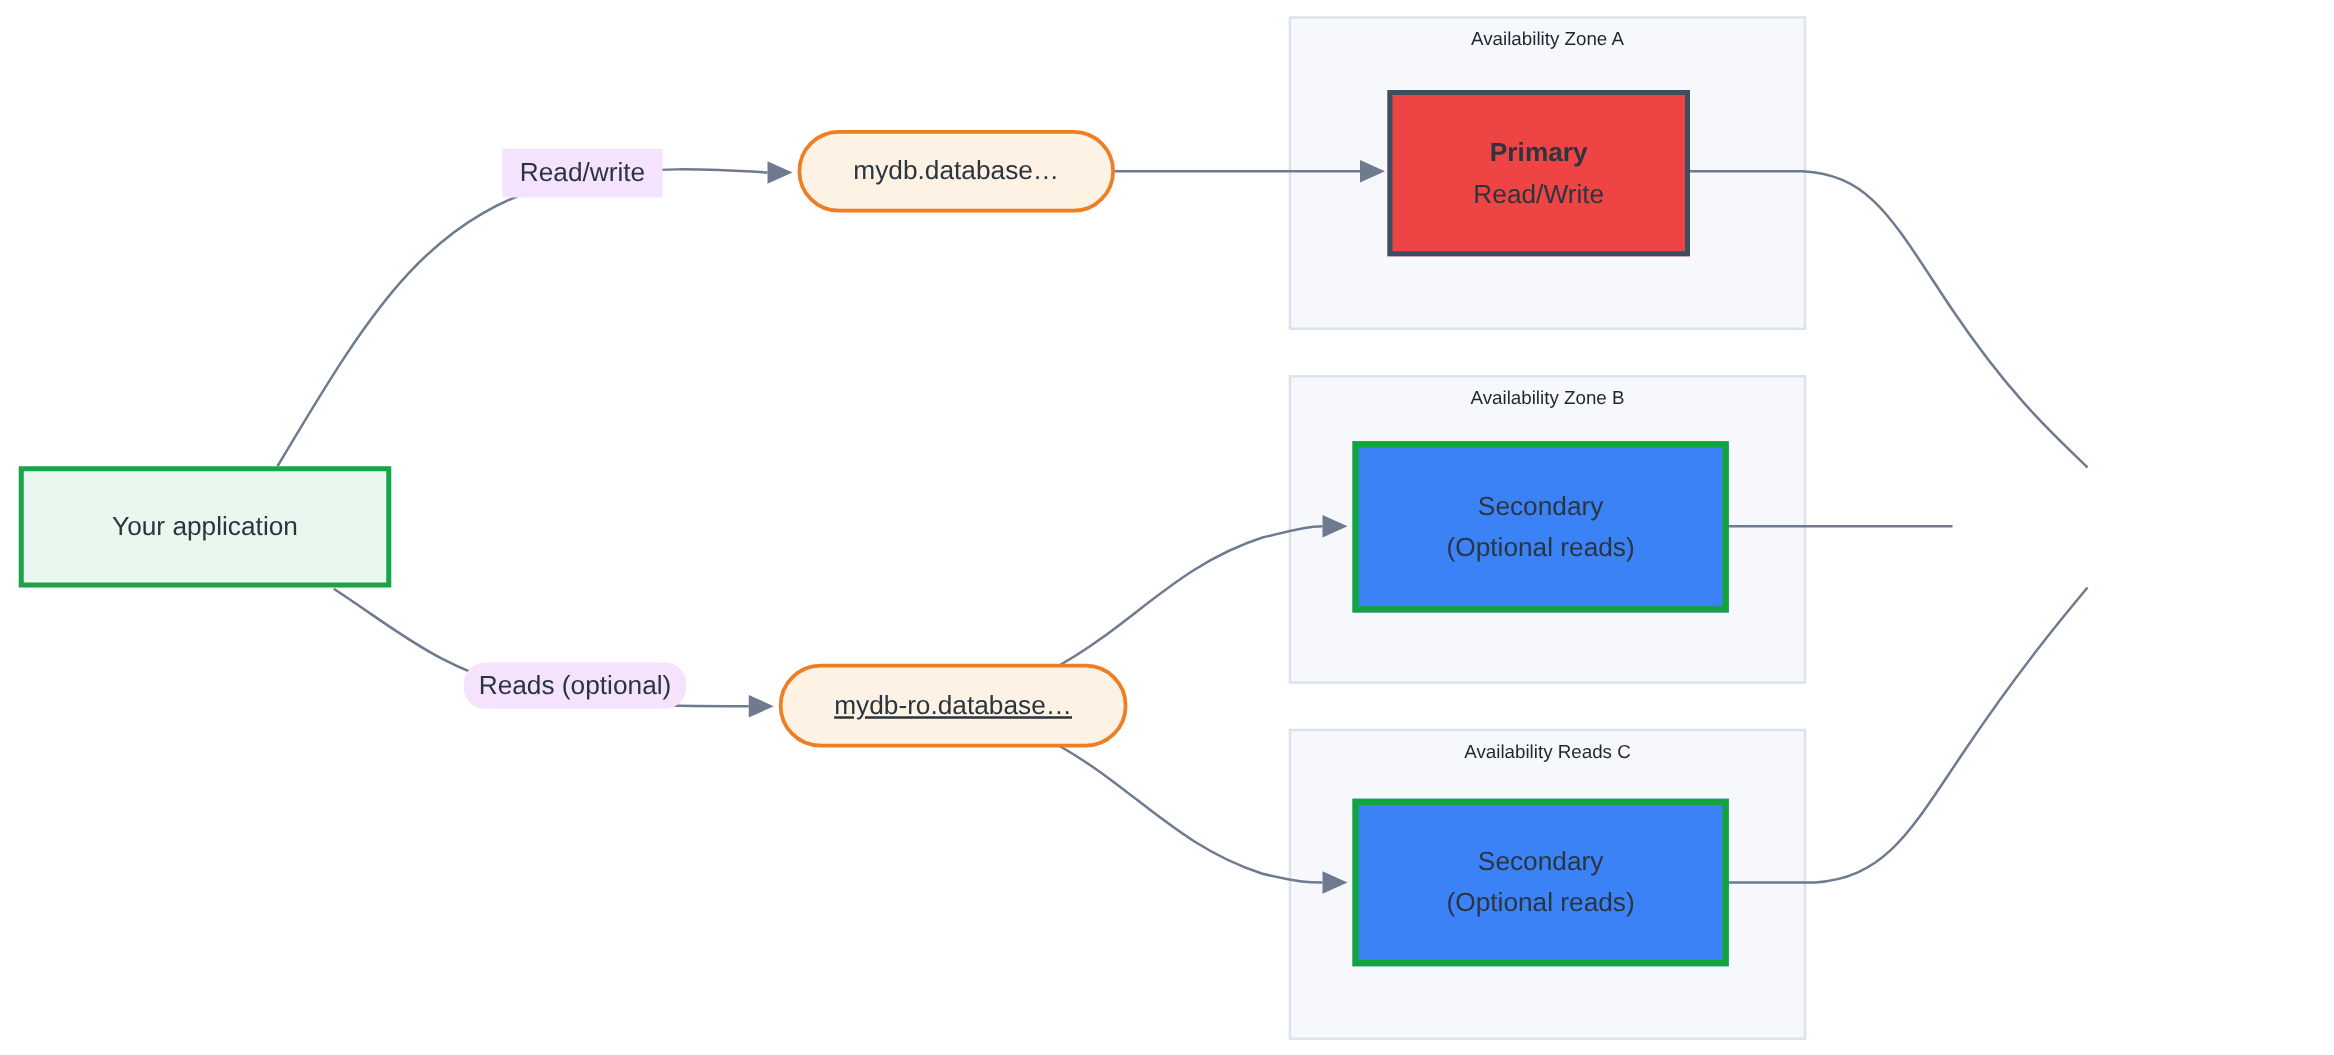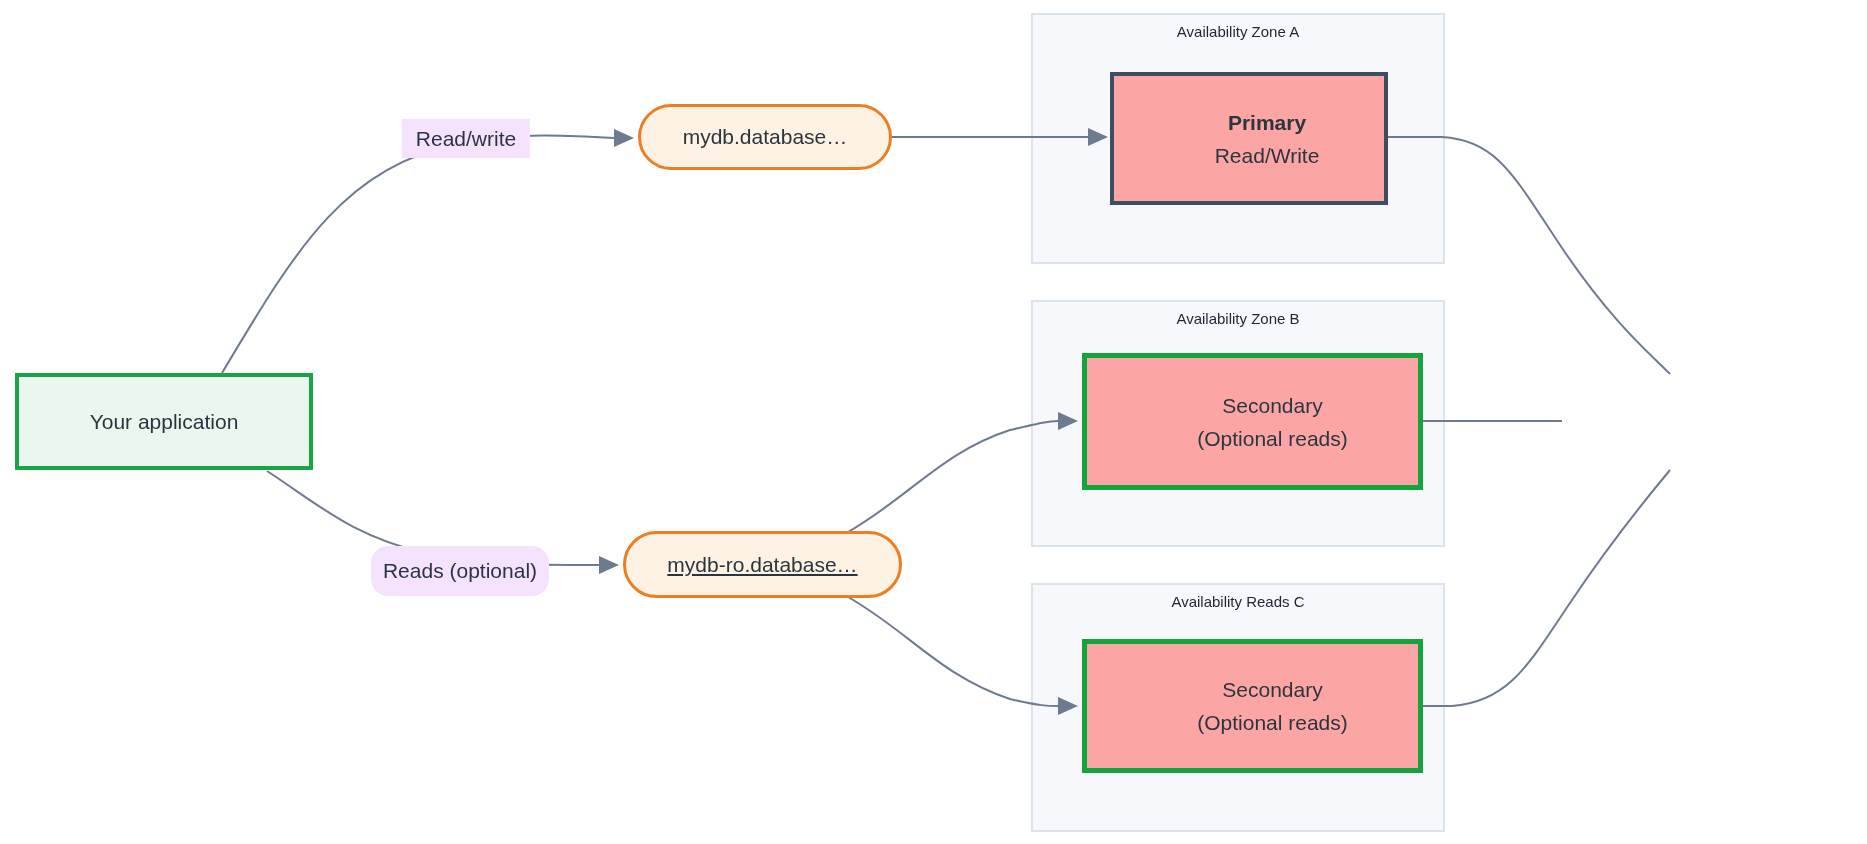--- a/index.html
+++ b/index.html
@@ -22,22 +22,22 @@
   #edges { position:absolute; top:0; left:0; z-index:1; pointer-events:none; }
 
   
   .node {
     position:absolute; z-index:2;
     display:flex; flex-direction:column; align-items:center; justify-content:center;
     text-align:center; font-size:21px; line-height:33px;
   }
 
   .app-node      { background:#e9f7ee; border:4px solid #1aa347; }
-  .primary-node  { background:#fca5a5; border:4px solid #3f4d63;padding-left:36px; }
-  .secondary-node{ background:#fca5a5; border:5px solid #12a53e;padding-left:40px; }
+  .primary-node  { background:#ef4444; border:4px solid #3f4d63; }
+  .secondary-node{ background:#3b82f6; border:5px solid #12a53e; }
   .storage-node  { background:#edf1f7; border:3px solid #5d6b80; }
 
   .node-title-bold { font-weight:bold; }
 
   
   .pill {
     position:absolute; z-index:2;
     background:#fdf2e3; border:3px solid #ee7e23; border-radius:36px;
     display:flex; align-items:center; justify-content:center;
     font-size:21px;
@@ -85,21 +85,21 @@
       <polygon points="1058,697 1078,706 1058,715"></polygon>
     </g>
   </svg>
 
   <div class="node app-node" style="left:15px; top:373px; width:290px; height:89px;">
     <span>Your application</span>
   </div>
 
   <div class="edge-label" style="left:402px; top:119px; width:128px; height:39px;">Read/write</div>
 
-  <div class="edge-label" style="left:371px; top:546px; width:178px; height:50px;border-radius:17px;">Reads (optional)</div>
+  <div class="edge-label" style="left:371px; top:530px; width:178px; height:37px;border-radius:17px;">Reads (optional)</div>
 
   <div class="pill" style="left:638px; top:104px; width:248px; height:60px;">
     <span>mydb.database…</span>
   </div>
 
   <div class="pill" style="left:623px; top:531px; width:273px; height:61px;text-decoration:underline;">
     <span>mydb-ro.database…</span>
   </div>
 
   <div class="node primary-node" style="left:1110px; top:72px; width:234px; height:125px;">

